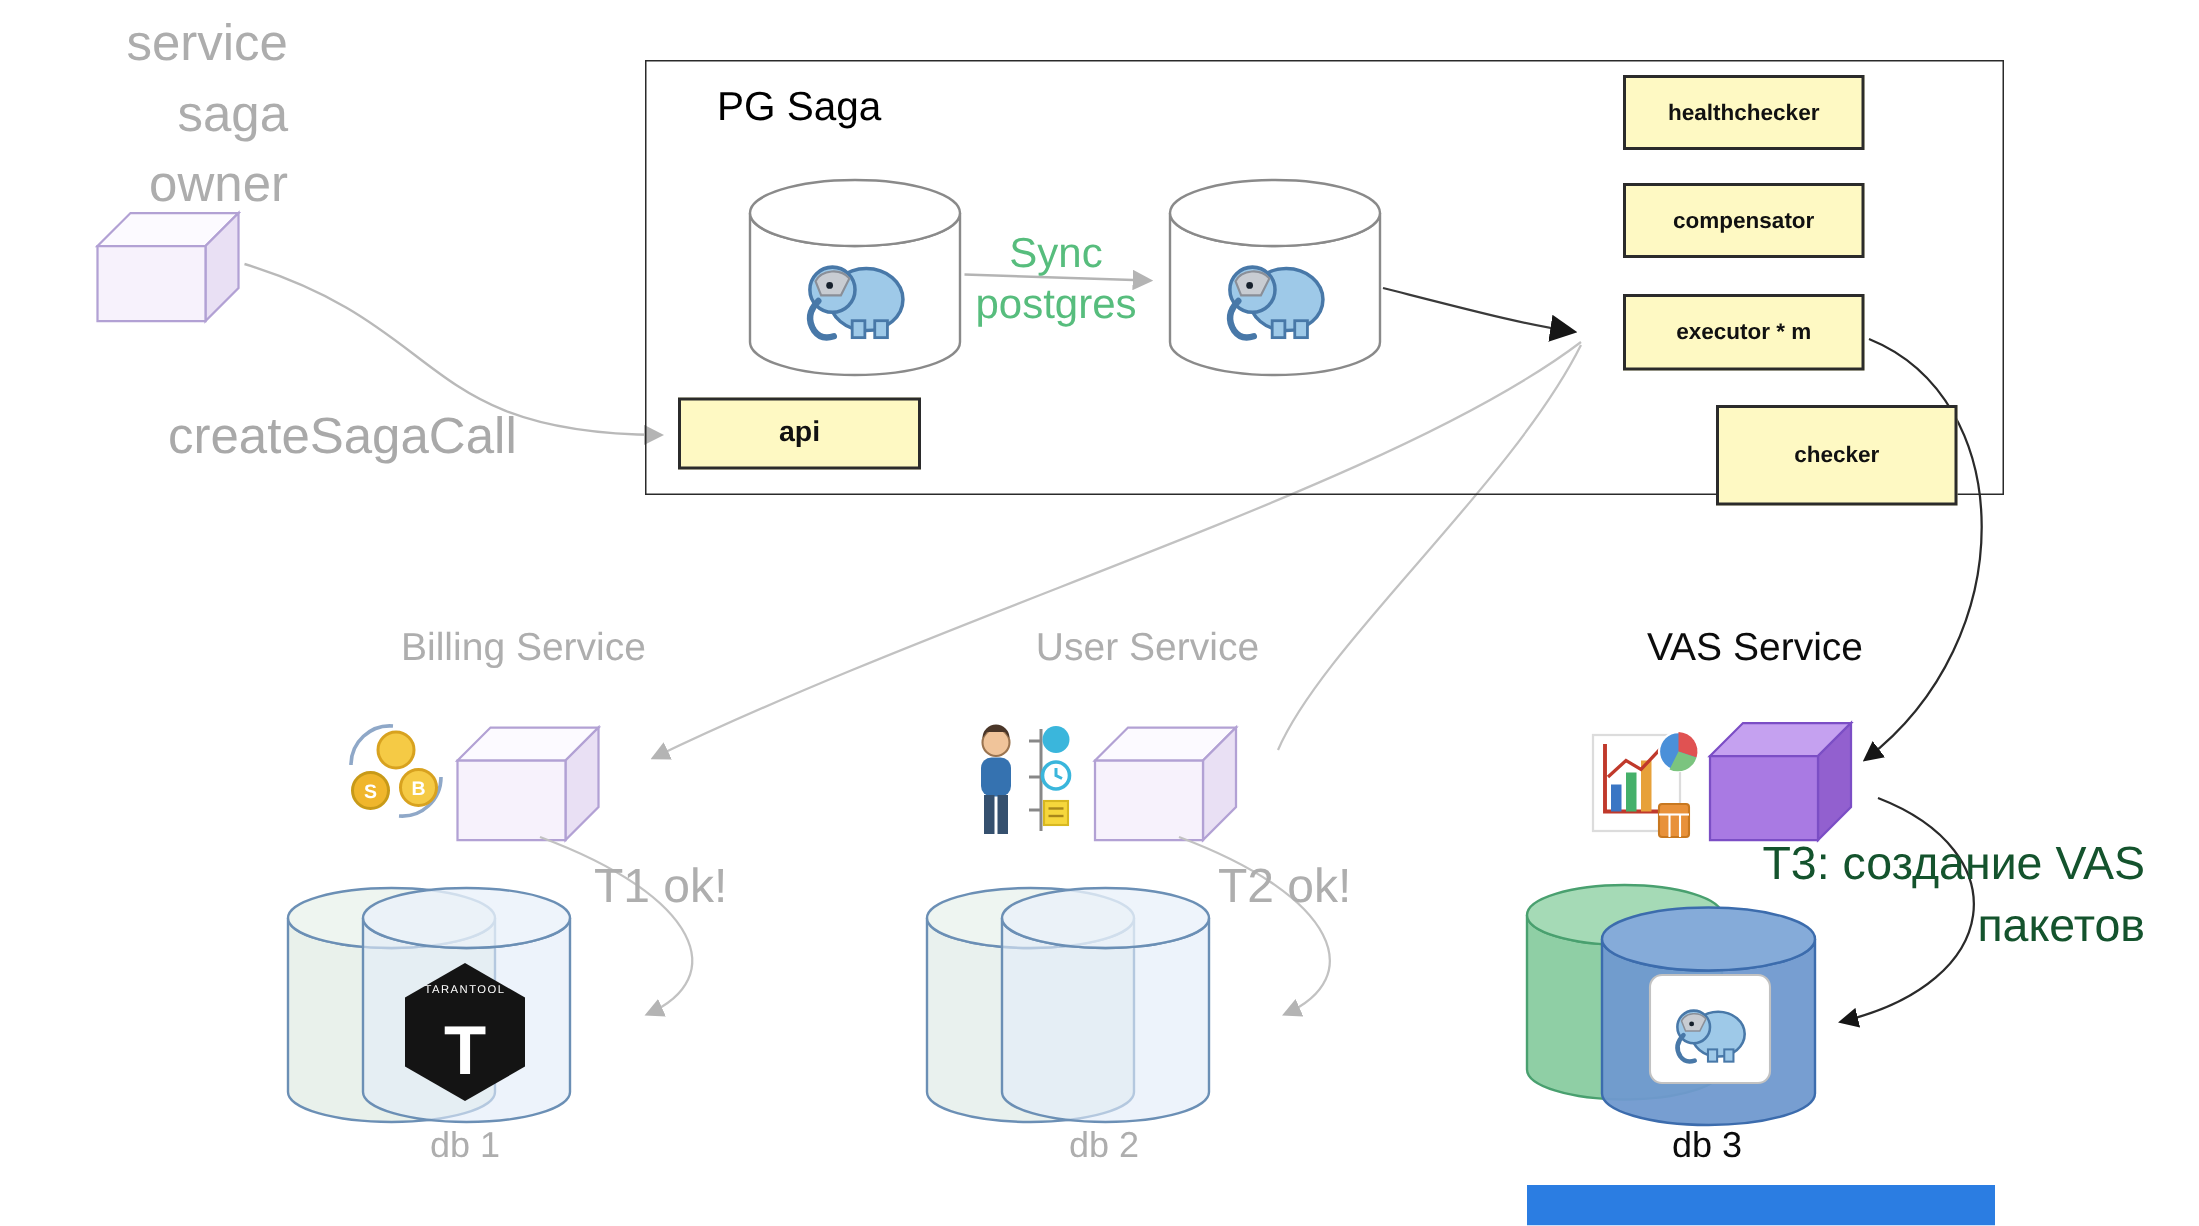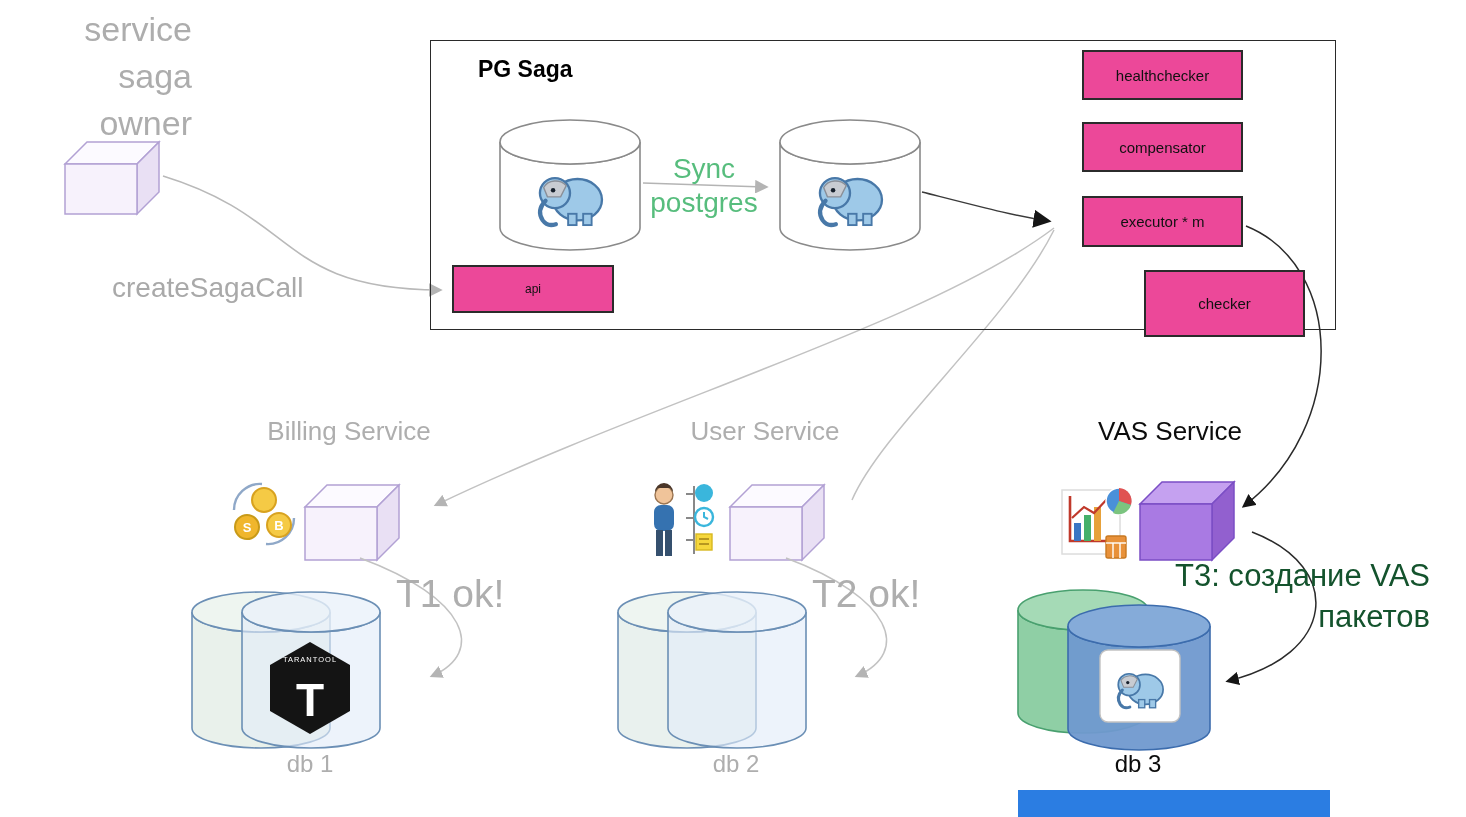--- a/index.html
+++ b/index.html
@@ -2,29 +2,29 @@
 <html><head>
 <meta charset="utf-8">
 <style>
   *{margin:0;padding:0;box-sizing:border-box}
   html,body{width:1466px;height:817px;background:#ffffff;font-family:"Liberation Sans",sans-serif;overflow:hidden}
   .canvas{position:relative;width:1466px;height:817px;background:#fff}
   .center{text-align:center}
   .muted{color:#aeaeae}
   .svglayer{position:absolute;left:0;top:0;width:1466px;height:817px;z-index:1}
   .pg-container{position:absolute;left:430px;top:40px;width:906px;height:290px;border:1.5px solid #2a2a2a;z-index:2;pointer-events:none}
-  .pg-title{position:absolute;left:478px;top:56px;font-size:23px;font-weight:700;color:#000;z-index:3}
-  .bbox{position:absolute;background:#ec4899;border:2px solid #2b2b2b;display:flex;align-items:center;justify-content:center;font-weight:400;font-size:15px;color:#111;z-index:3}
+  .pg-title{position:absolute;left:478px;top:56px;font-size:27px;font-weight:400;color:#000;z-index:3}
+  .bbox{position:absolute;background:#fef9c3;border:2px solid #2b2b2b;display:flex;align-items:center;justify-content:center;font-weight:700;font-size:15px;color:#111;z-index:3}
   .owner-label{position:absolute;left:12px;top:6px;width:180px;text-align:right;font-size:34px;line-height:1.38;color:#adadad;z-index:2}
   .owner-label span{display:block}
-  .create-saga{position:absolute;left:112px;top:272px;font-size:28px;color:#a9a9a9;z-index:2}
+  .create-saga{position:absolute;left:112px;top:272px;font-size:34px;color:#a9a9a9;z-index:2}
   .sync-label{position:absolute;left:648px;top:152px;width:112px;text-align:center;font-size:28px;line-height:1.2;color:#57bd7d;z-index:2}
   .sync-label span{display:block}
   .svc-title{position:absolute;font-size:26px;z-index:2}
-  .ack{position:absolute;font-size:39px;z-index:2}
+  .ack{position:absolute;font-size:32px;z-index:2}
   .dblabel{position:absolute;font-size:24px;z-index:2;text-align:center;width:140px}
   .t3{position:absolute;left:1080px;top:556px;width:350px;text-align:right;font-size:31px;line-height:1.32;color:#14532d;z-index:2}
   .t3 span{display:block}
   .bottom-bar{position:absolute;left:1018px;top:790px;width:312px;height:27px;background:#2b7de2;z-index:2}
 </style>
 </head>
 <body>
 
 <div class="canvas">
 
@@ -181,21 +181,21 @@
   <div class="create-saga">createSagaCall</div>
 
   <div class="pg-container"></div>
   <div class="pg-title">PG Saga</div>
 
   <div class="sync-label">
     <span>Sync</span>
     <span>postgres</span>
   </div>
 
-  <div class="bbox" style="left:452px;top:265px;width:162px;height:48px;font-size:12px">api</div>
+  <div class="bbox" style="left:452px;top:265px;width:162px;height:48px;font-size:19px">api</div>
 
   <div class="bbox" style="left:1082px;top:50px;width:161px;height:50px">healthchecker</div>
   <div class="bbox" style="left:1082px;top:196px;width:161px;height:51px">executor * m</div>
   <div class="bbox" style="left:1082px;top:122px;width:161px;height:50px">compensator</div>
   <div class="bbox" style="left:1144px;top:270px;width:161px;height:67px">checker</div>
 
   <div class="svc-title muted center" style="left:218px;top:416px;width:262px">Billing Service</div>
   <div class="ack muted" style="left:396px;top:572px">T1 ok!</div>
   <div class="dblabel muted" style="left:240px;top:750px">db 1</div>
 

